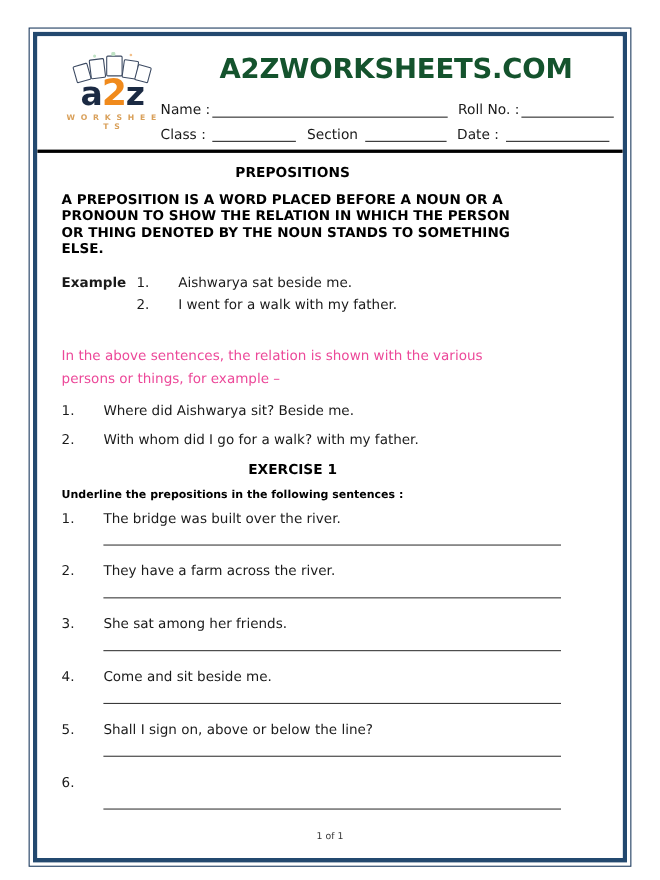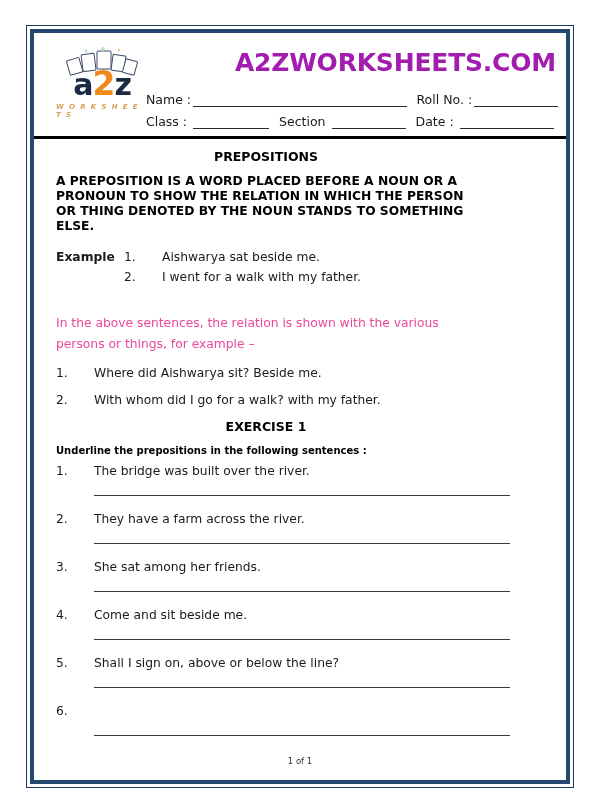--- a/index.html
+++ b/index.html
@@ -41,24 +41,24 @@
   
   .header {
     position: relative;
     height: 104px;
     padding: 0;
   }
   .brand-title {
     position: absolute;
     left: 130px; top: 15px;
     width: 392px;
-    text-align: right;
+    text-align: center;
     font-size: 25px;
     font-weight: bold;
-    color: #a21caf;
+    color: #14532d;
     letter-spacing: -0.2px;
     white-space: nowrap;
   }
 
   
   .logo {
     position: absolute;
     left: 22px; top: 14px;
     width: 92px; height: 78px;
   }
@@ -73,25 +73,25 @@
     font-family: "DejaVu Sans", sans-serif;
     color: #1b2a43;
     line-height: 30px;
     letter-spacing: -1px;
   }
   .logo-word .two { color: #f08a1c; font-size: 33px; }
   .logo-sub {
     position: absolute;
     left: 0; top: 56px;
     width: 92px;
+    text-align: center;
     font-size: 7px;
     font-weight: bold;
     letter-spacing: 1.4px;
     color: #d9a05a;
-    font-style: italic;
   }
 
   
   .fields {
     position: absolute;
     left: 112px; top: 52px;
     width: 412px;
   }
   .field-row {
     display: flex;

